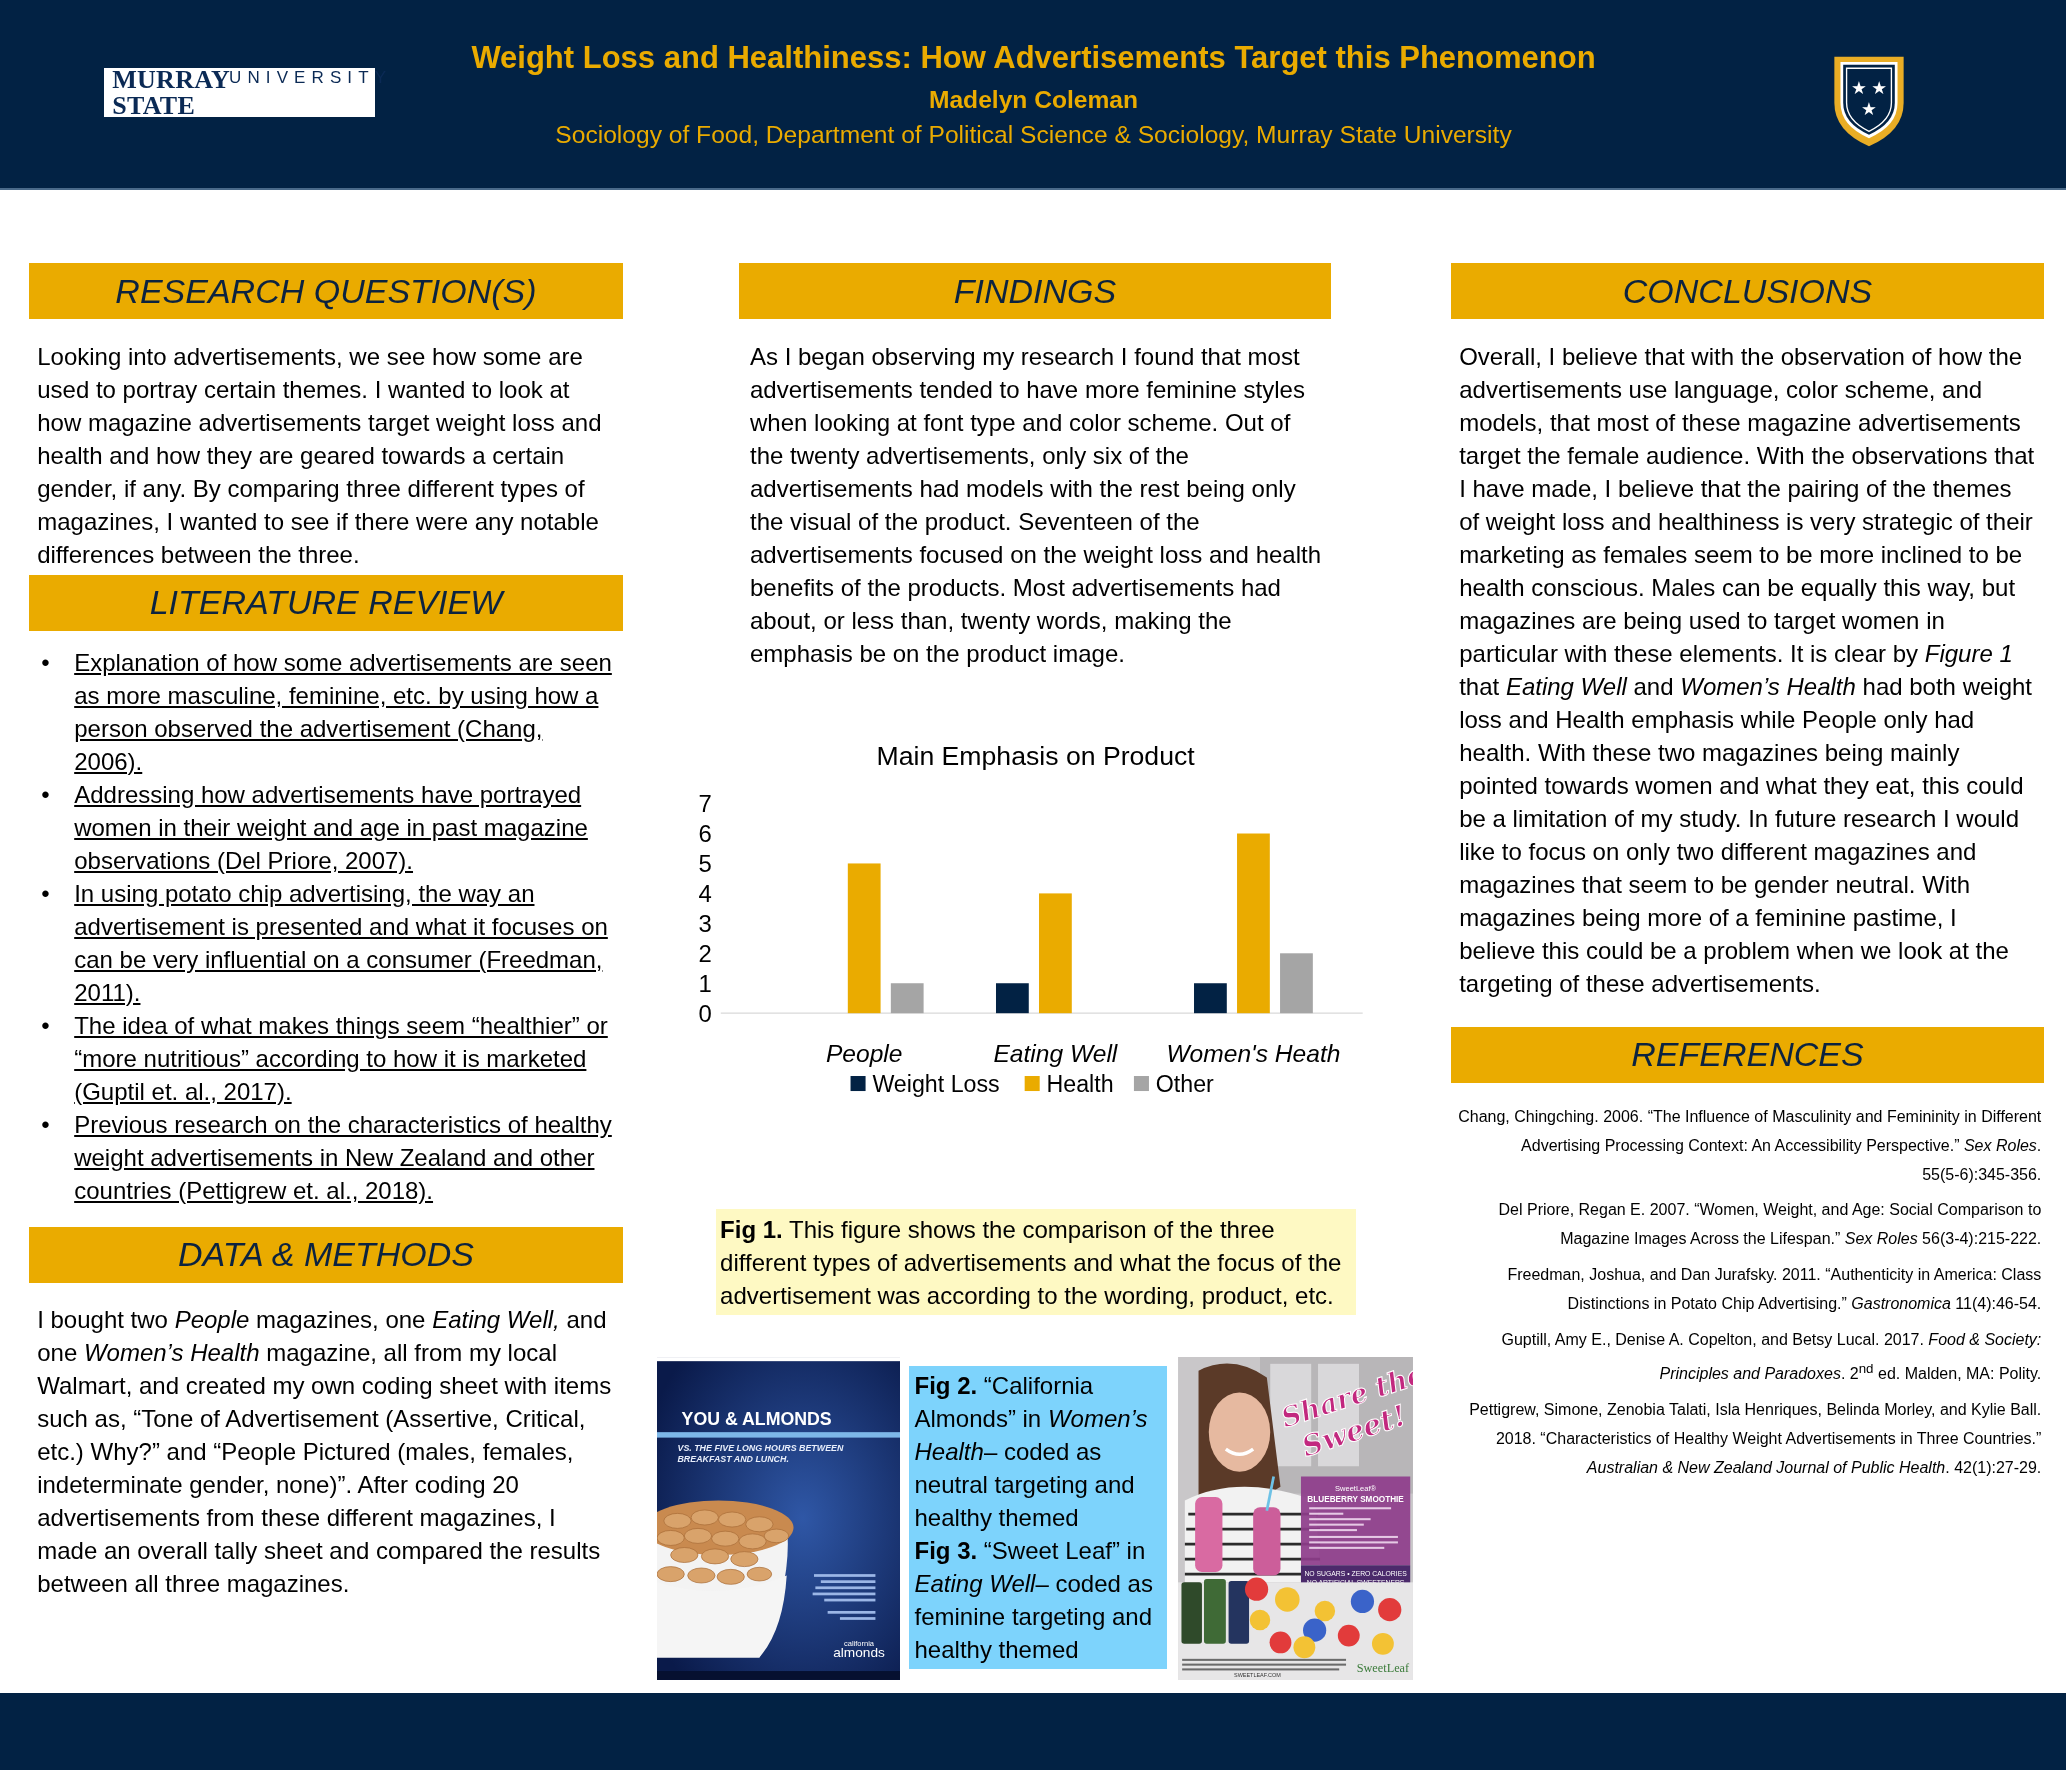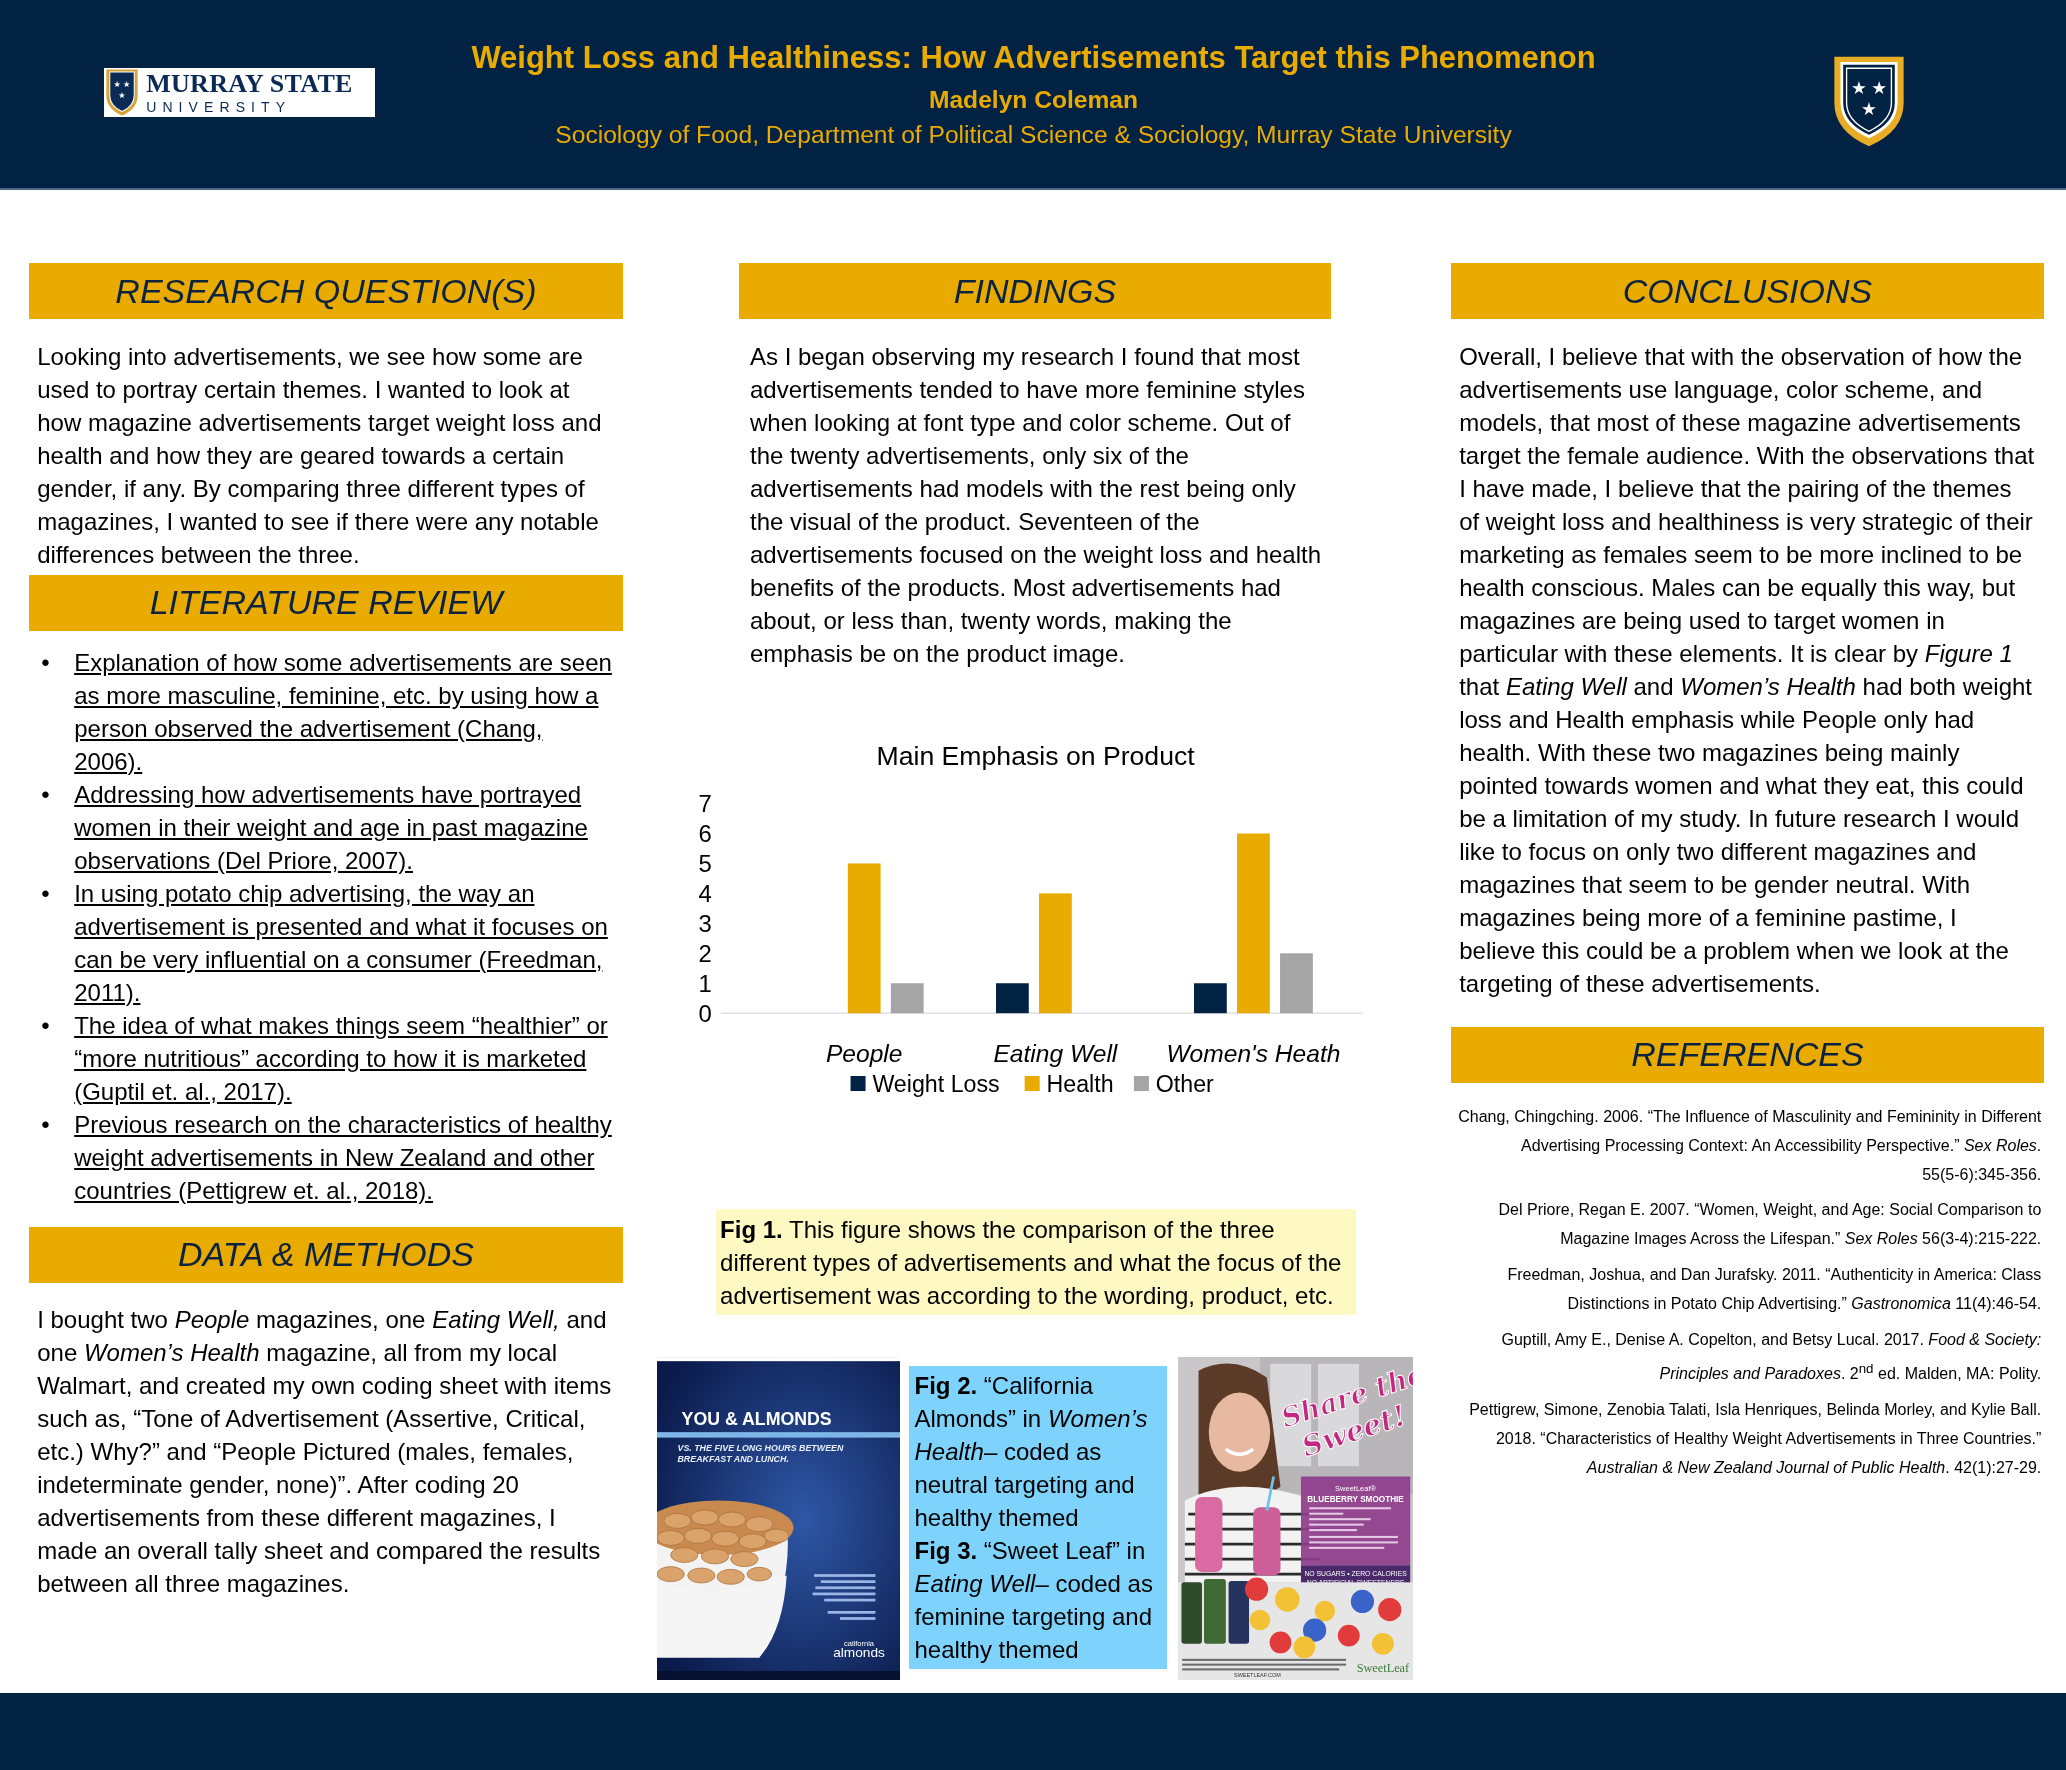--- a/index.html
+++ b/index.html
@@ -2,23 +2,23 @@
 <html style="font-size:11px"><head>
 <meta charset="utf-8">
 <style>
   * { box-sizing: border-box; margin: 0; padding: 0; }
   html, body { width: 2066px; height: 1771px; background: #ffffff; overflow: hidden; }
   body { position: relative; font-family: "Liberation Sans", "DejaVu Sans", sans-serif; color: #000; }
 
   .header { position: absolute; left: 0; top: 0; width: 2066px; height: 190px; background: #022244; border-bottom: 2.7px solid #4a6a8a; }
   .logo-box { position: absolute; left: 104px; top: 68px; width: 271px; height: 49px; background: #fff; display: flex; align-items: center; }
   .logo-shield { width: 34px; height: 49px; margin-left: 1.4px; }
-  .logo-text { margin-left: 6.8px; display: flex; flex-direction: column; line-height: 1; }
+  .logo-text { margin-left: 6.8px; display: flex; flex-direction: row; line-height: 1; }
   .logo-main { font-family: "Liberation Serif", "DejaVu Serif", serif; font-weight: bold; font-size: 26px; color: #0b2a55; letter-spacing: 0.3px; }
-  .logo-sub { font-family: "Liberation Sans", sans-serif; font-size: 14px; color: #0b2a55; letter-spacing: 6.1px; margin-top: 2.7px; }
+  .logo-sub { font-family: "Liberation Sans", sans-serif; font-size: 17px; color: #0b2a55; letter-spacing: 6.1px; margin-top: 2.7px; }
 
   .title-block { position: absolute; left: 342px; width: 1383px; top: 36px; text-align: center; color: #eaab00; }
   .title { font-size: 31px; font-weight: bold; line-height: 44px; }
   .author { font-size: 24.6px; font-weight: bold; line-height: 34px; margin-top: 2.7px; }
   .affil { font-size: 24.6px; line-height: 36px; }
 
   .crest { position: absolute; left: 1833px; top: 55px; width: 72px; height: 93px; }
 
   .col { position: absolute; top: 263px; }
   .col1 { left: 29px; width: 594px; }

